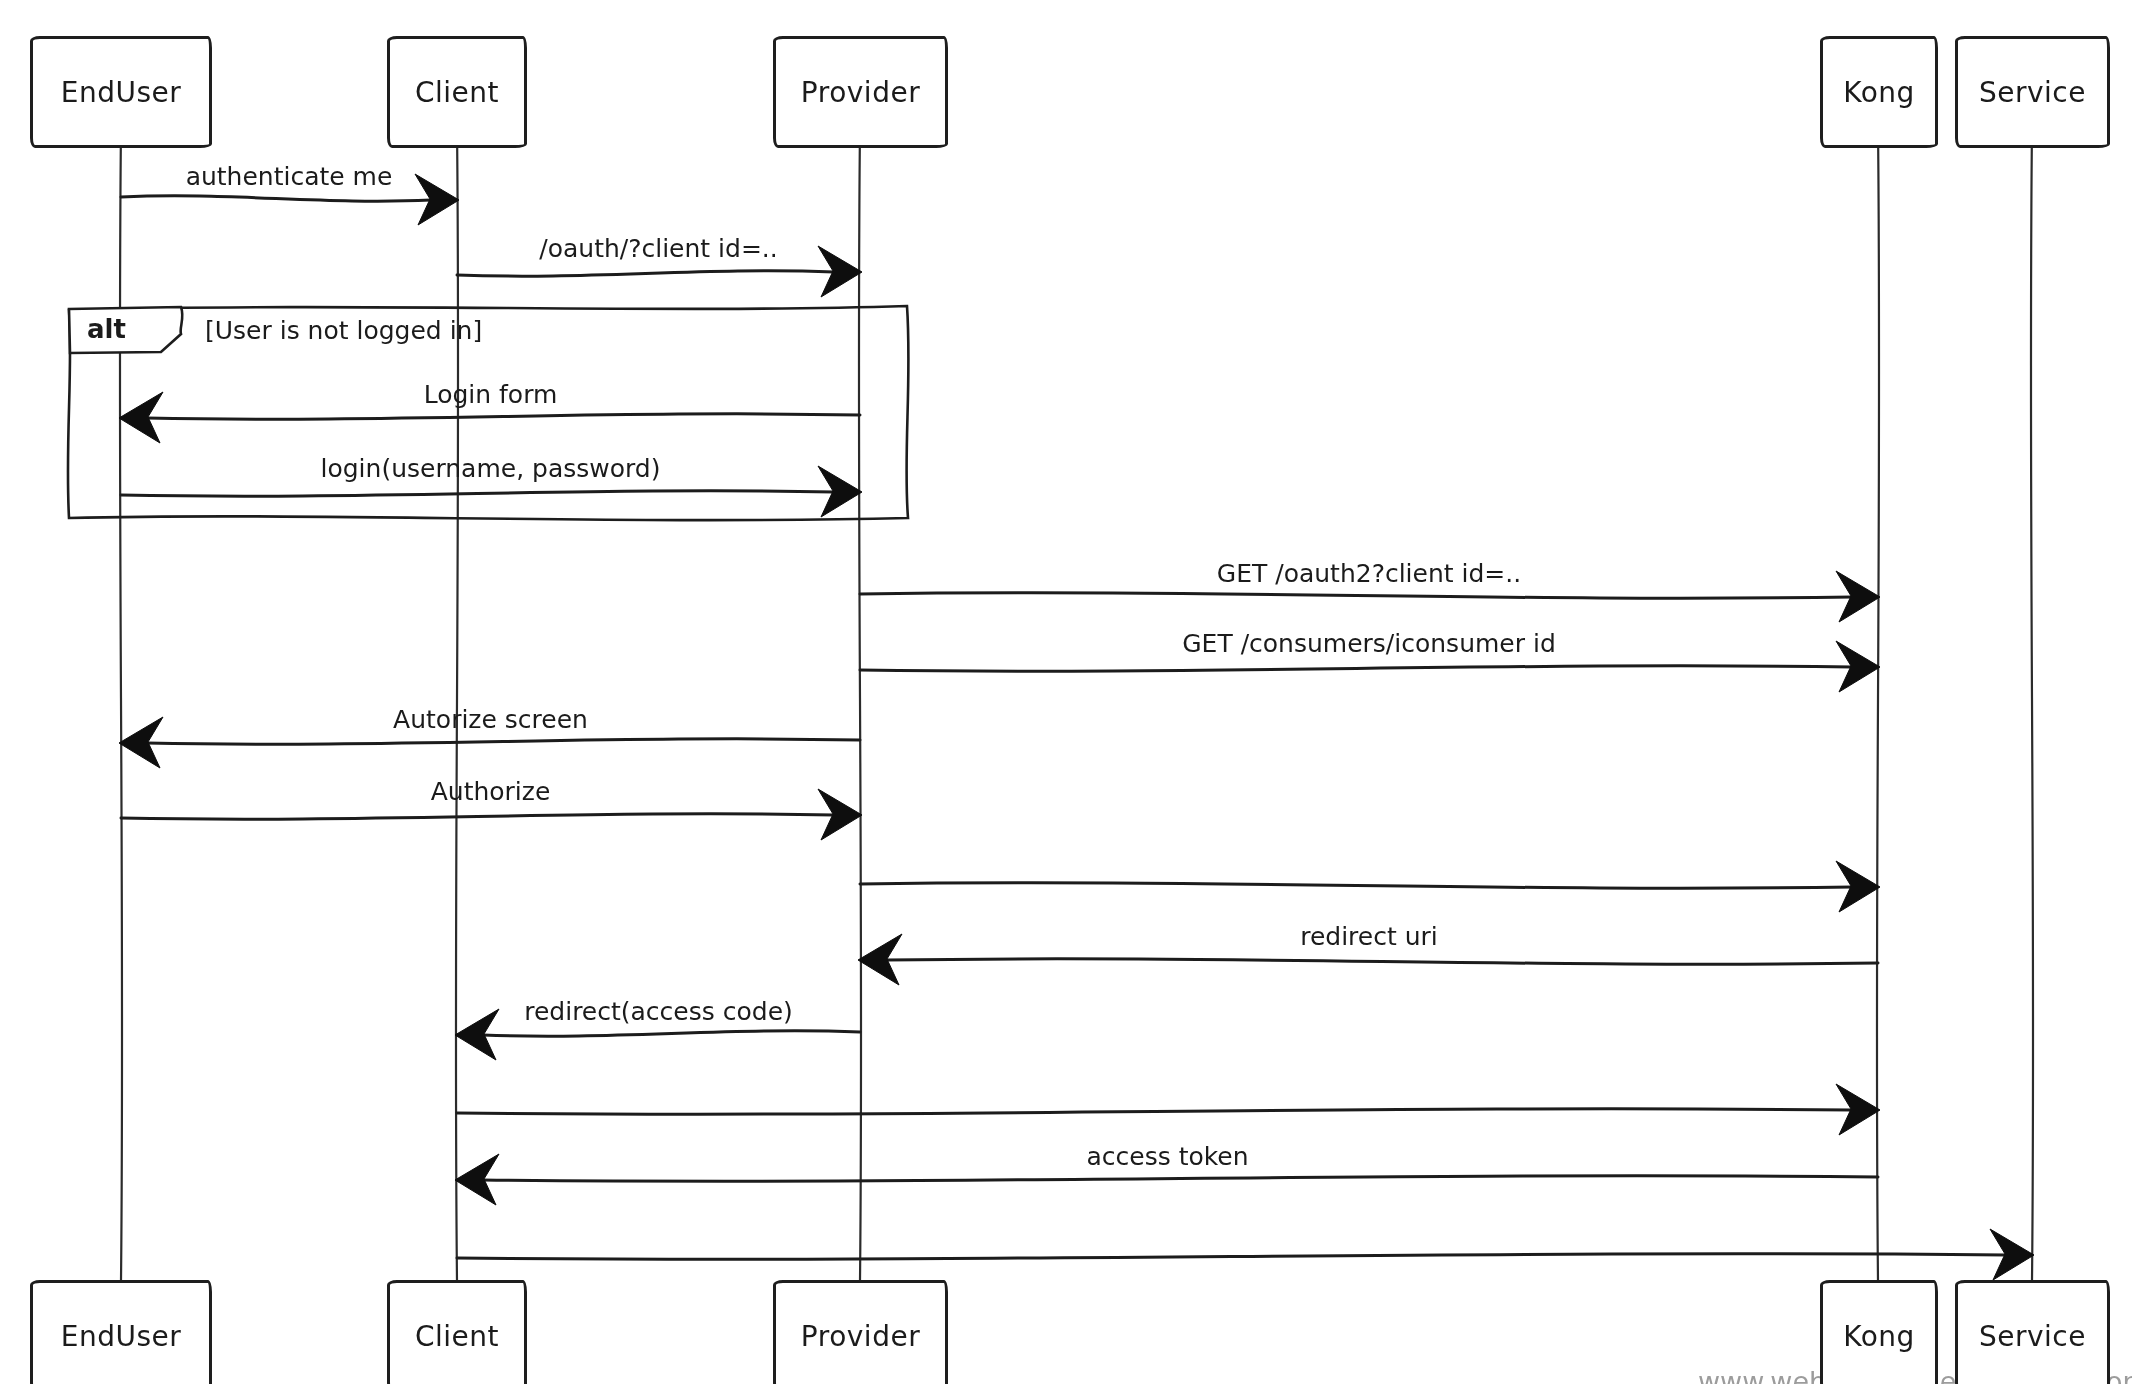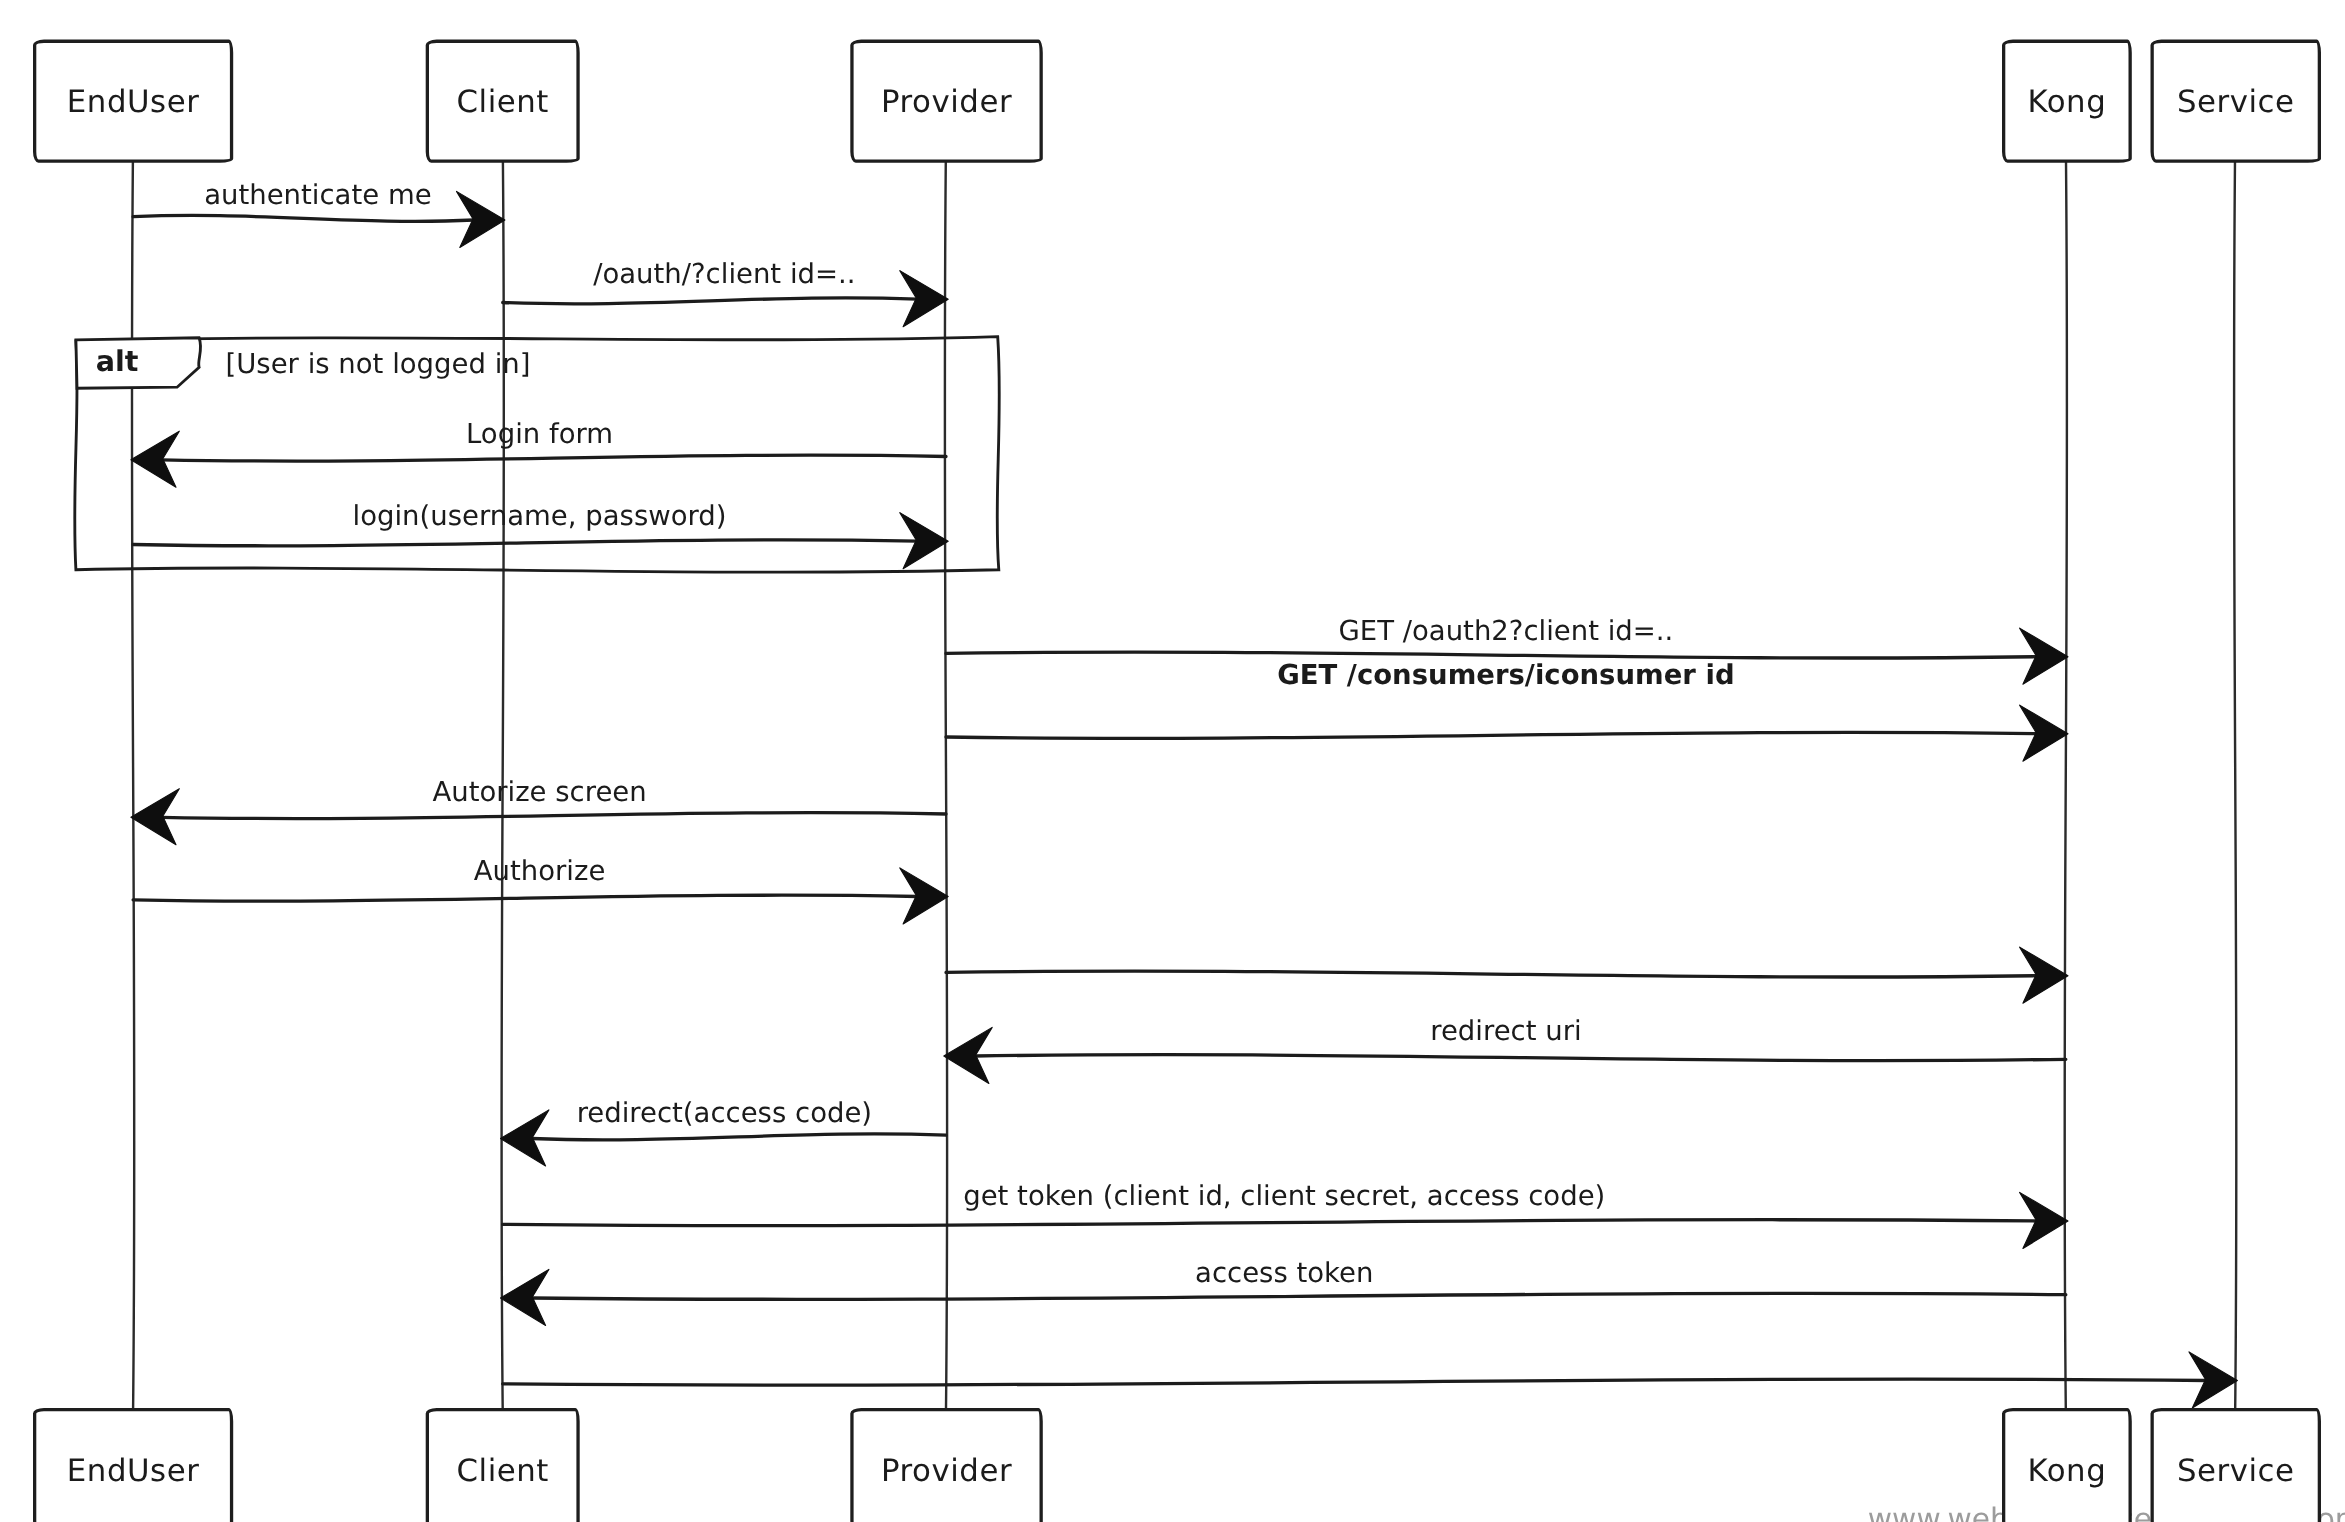--- a/index.html
+++ b/index.html
@@ -77,26 +77,25 @@
       <path d="M 457 1258 C 999.15 1263, 1463.85 1250, 2006 1255" class="msgline"></path>
       <path d="M 2034 1255 L 1990 1229 L 2005 1254 L 1993 1280 Z" class="arrowhead"></path>
     </svg>
 <div class="alt-keyword" style="left: 87px; top: 314px;">alt</div>
     <div class="alt-condition" style="left: 205px; top: 316px;">[User is not logged in]</div>
     <div class="msg-label" style="left: 289px; top: 162px;">authenticate me</div>
     <div class="msg-label" style="left: 658.5px; top: 234px;">/oauth/?client id=..</div>
     <div class="msg-label" style="left: 490.5px; top: 380px;">Login form</div>
     <div class="msg-label" style="left: 490.5px; top: 454px;">login(username, password)</div>
     <div class="msg-label" style="left: 1369px; top: 559px;">GET /oauth2?client id=..</div>
-    <div class="msg-label" style="left: 1369px; top: 599px; font-weight: bold;">GET /consumers/iconsumer id</div>
+    <div class="msg-label" style="left: 1369px; top: 629px;">GET /consumers/iconsumer id</div>
     <div class="msg-label" style="left: 490.5px; top: 705px;">Autorize screen</div>
     <div class="msg-label" style="left: 490.5px; top: 777px;">Authorize</div>
     <div class="msg-label" style="left: 1369px; top: 922px;">redirect uri</div>
     <div class="msg-label" style="left: 658.5px; top: 997px;">redirect(access code)</div>
-    <div class="msg-label" style="left: 1167.5px; top: 1072px;">get token (client id, client secret, access code)</div>
     <div class="msg-label" style="left: 1167.5px; top: 1142px;">access token</div>
     <div class="actor-box" style="left: 30px; top: 36px; width: 182px;">
       <span>EndUser</span>
     </div>
     <div class="actor-box" style="left: 387px; top: 36px; width: 140px;">
       <span>Client</span>
     </div>
     <div class="actor-box" style="left: 773px; top: 36px; width: 175px;">
       <span>Provider</span>
     </div>

